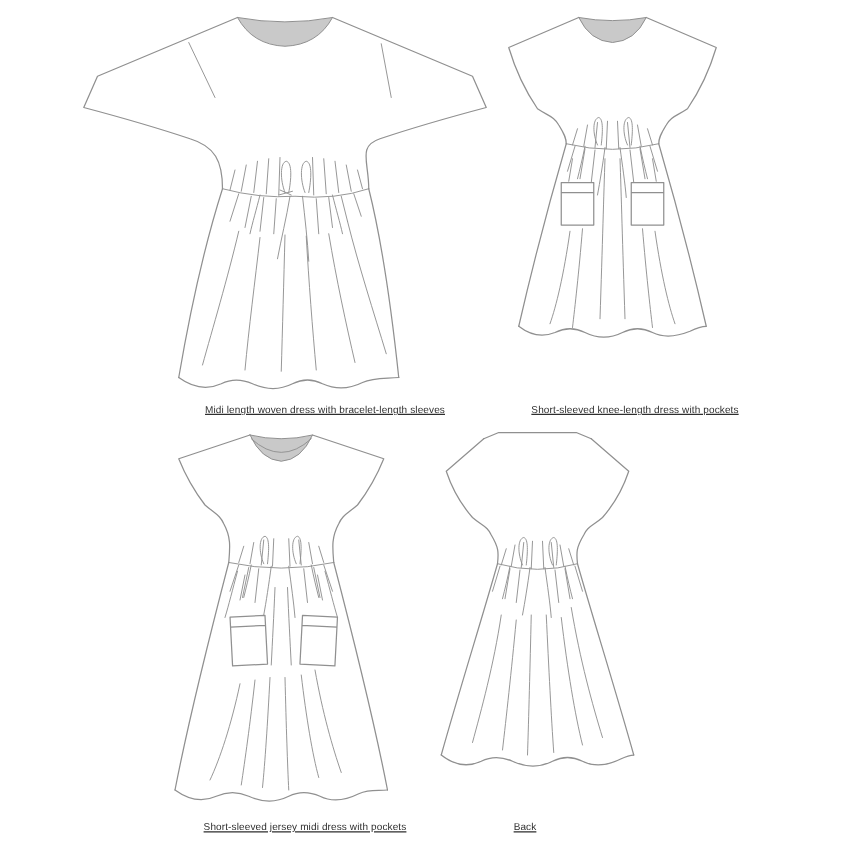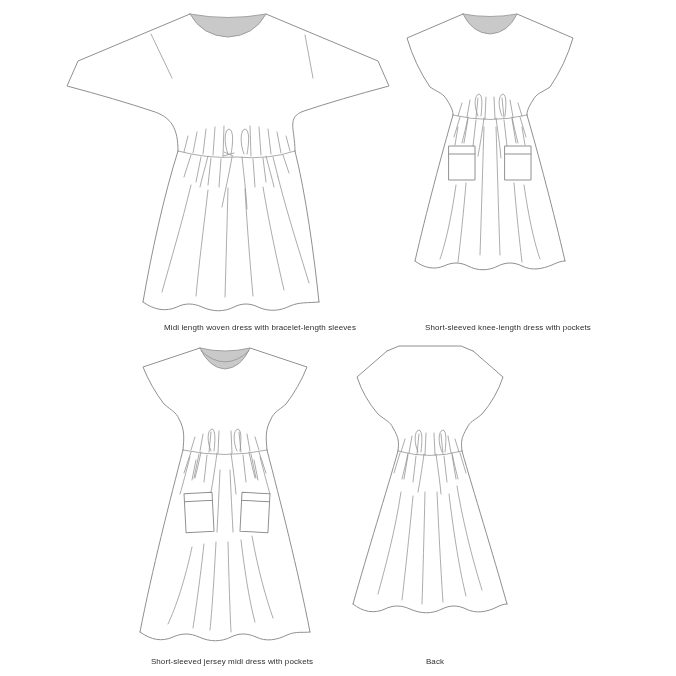--- a/index.html
+++ b/index.html
@@ -22,21 +22,21 @@
     fill:none;stroke:var(--line);stroke-width:1;
     stroke-linecap:round;stroke-linejoin:round;
   }
   .flat path.neck-fill{
     fill:var(--neck-facing-fill);stroke:var(--line);stroke-width:0.8;
   }
   .flat path.fine{stroke-width:0.75;}
   .caption{
     position:absolute;transform:translateX(-50%);
     font-size:8px;line-height:10px;color:var(--caption-text);
-    white-space:nowrap;letter-spacing:0.1px;
+    white-space:nowrap;letter-spacing:0.1px;text-decoration:underline;
   }
 </style>
 </head>
 <body>
 
 <div class="canvas">
 
   <figure class="flat" style="left:58px;top:5px;width:335px;height:315px">
     <svg viewBox="0 0 335 315">
       <path class="neck-fill" d="M132,9 Q170,16 208,9 Q196,31 170,32 Q144,31 132,9 Z"></path>
@@ -129,21 +129,21 @@
                M110,128 C109,152 108,170 107,190
                M120,128 C121,152 122,170 123,190
                M82,205 C75,238 66,265 58,282
                M94,202 C90,238 86,266 83,286
                M106,200 C104,238 102,268 100,288
                M118,200 C119,240 120,270 121,290
                M131,198 C135,232 140,262 145,280
                M142,194 C148,228 156,256 163,276"></path>
     </svg>
   </figure>
-  <div class="caption" style="left:232px;top:657px">Short-sleeved jersey midi dress with pockets</div>
+  <div class="caption" style="left:244px;top:657px">Short-sleeved jersey midi dress with pockets</div>
 
   <figure class="flat" style="left:335px;top:342px;width:190px;height:300px">
     <svg viewBox="0 0 190 300">
       <path d="M52,9 L64,4 L126,4 L138,9"></path>
       <path d="M52,9 L22,35 Q29,56 43,72 C51,79 55,79 58,86 C64,96 64,100 63,109
                M138,9 L168,35 Q161,56 147,72 C139,79 135,79 132,86 C126,96 126,100 127,109"></path>
       <path class="fine" d="M63,109 Q95,118 127,109"></path>
       <path class="fine" d="M70,97 L66,110 M77,94 L74,111 M84,92 L82,112 M91,91 L90,113
                M99,91 L100,113 M106,92 L108,112 M113,94 L116,111 M120,97 L124,110"></path>
       <path class="fine" d="M83,110 C79,101 79,89 84,88 C88,89 87,101 86,110
@@ -157,15 +157,15 @@
                C86,272 97,272 107,267 C115,263 123,263 131,267
                C141,272 152,270 162,265 C166,263 169,262 172,262"></path>
       <path class="fine" d="M66,150 C60,190 50,226 43,252
                M78,154 C74,196 70,232 67,258
                M90,150 C89,192 88,232 87,262
                M102,150 C104,192 106,232 108,260
                M114,152 C119,194 125,230 131,254
                M122,144 C129,186 139,222 147,248"></path>
     </svg>
   </figure>
-  <div class="caption" style="left:435px;top:657px">Back</div>
+  <div class="caption" style="left:420px;top:657px">Back</div>
 
 </div>
 
 </body></html>

